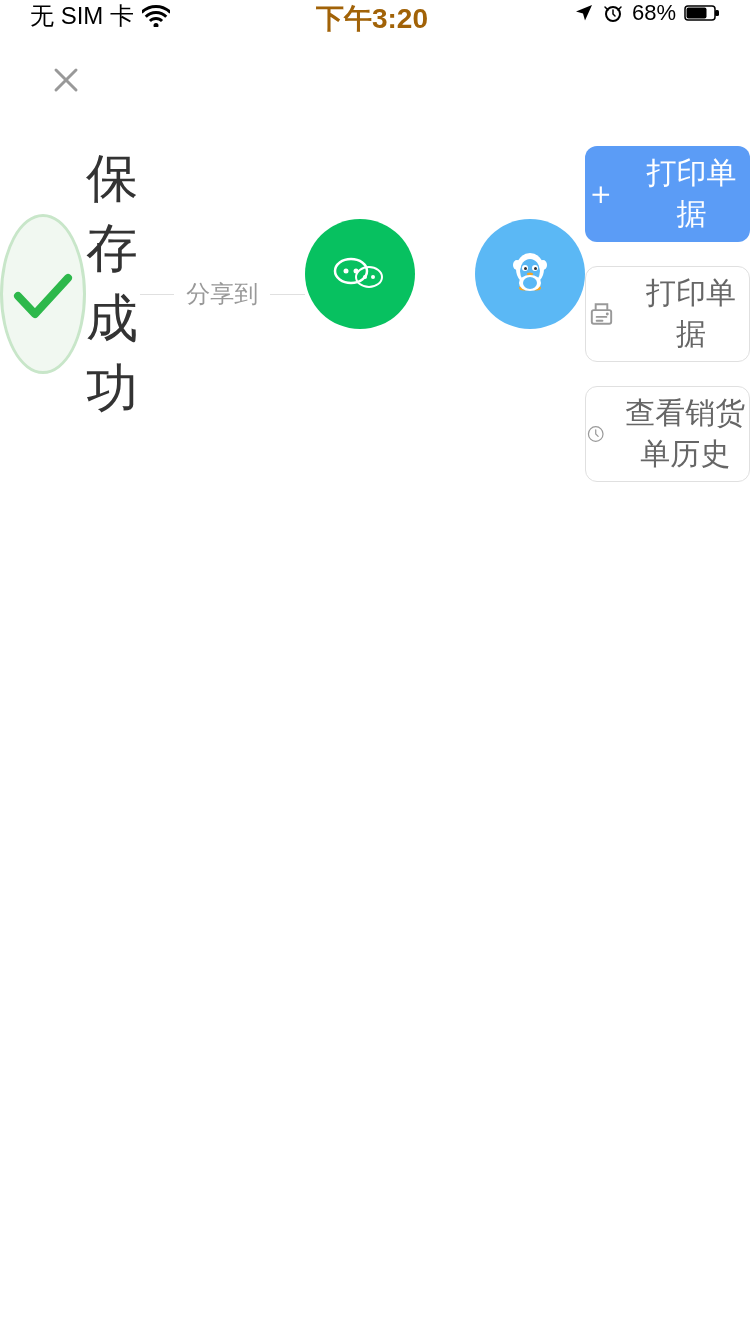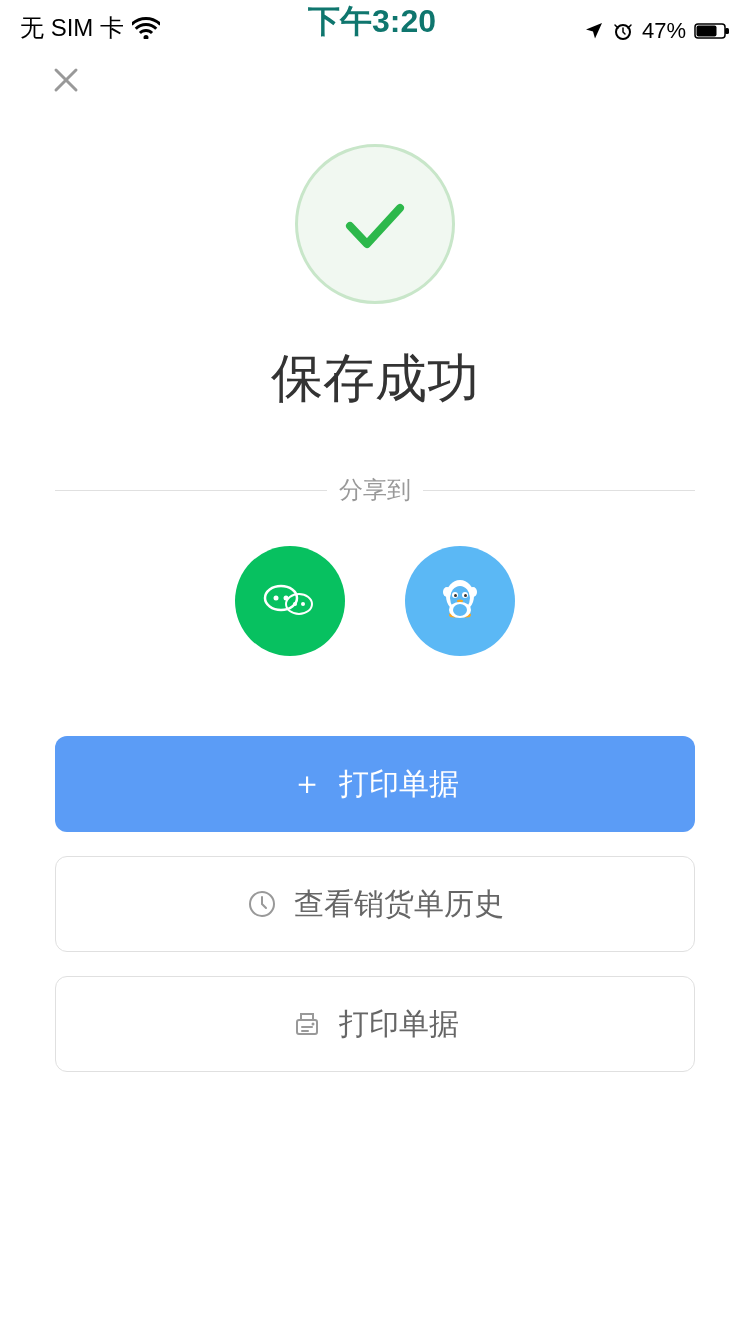--- a/index.html
+++ b/index.html
@@ -10,37 +10,37 @@
       background: #fff;
       font-family: -apple-system, "PingFang SC", "Helvetica Neue", sans-serif;
       position: relative;
     }
 
     
     .status-bar {
       width: 100%;
       height: 44px;
       display: flex;
-      align-items: flex-end;
+      align-items: flex-start;
       justify-content: space-between;
-      padding: 0 20px;
+      padding: 0 30px;
       background: #fff;
     }
     .status-left {
       display: flex;
       align-items: center;
       gap: 8px;
       font-size: 24px;
       font-weight: 500;
       color: #000;
     }
     .status-center {
-      font-size: 32px;
+      font-size: 28px;
       font-weight: 600;
-      color: #0f766e;
+      color: #a16207;
     }
     .status-right {
       display: flex;
       align-items: center;
       gap: 8px;
       font-size: 22px;
       color: #000;
     }
 
     
@@ -56,21 +56,21 @@
       cursor: pointer;
     }
     .close-btn svg {
       width: 28px;
       height: 28px;
     }
 
     
     .content {
       display: flex;
-      flex-direction: column;
+      flex-direction: row;
       align-items: center;
       padding-top: 100px;
     }
 
     
     .success-circle {
       width: 160px;
       height: 160px;
       border-radius: 50%;
       border: 3px solid #c8e6c9;
@@ -181,21 +181,21 @@
 
     <svg width="20" height="20" viewBox="0 0 20 20">
       <path d="M18 2L2 8.5l7 2 2 7z" fill="#000"></path>
     </svg>
 
     <svg width="22" height="22" viewBox="0 0 22 22">
       <circle cx="11" cy="12" r="7" fill="none" stroke="#000" stroke-width="2"></circle>
       <path d="M11 8v4l2 2" stroke="#000" stroke-width="1.5" fill="none" stroke-linecap="round"></path>
       <path d="M3 5l3 3M19 5l-3 3" stroke="#000" stroke-width="1.5" stroke-linecap="round"></path>
     </svg>
-    <span>47%</span>
+    <span>68%</span>
 
     <svg width="36" height="18" viewBox="0 0 36 18">
       <rect x="1" y="2" width="30" height="14" rx="3" fill="none" stroke="#000" stroke-width="1.5"></rect>
       <rect x="31" y="6" width="4" height="6" rx="1.5" fill="#000"></rect>
       <rect x="2.5" y="3.5" width="20" height="11" rx="2" fill="#000"></rect>
     </svg>
   </div>
 </div>
 
 <div class="close-btn">
@@ -258,35 +258,35 @@
         <ellipse cx="44" cy="22" rx="4" ry="5" fill="white"></ellipse>
       </svg>
     </button>
   </div>
 
   <div class="actions">
 
     <button class="action-btn action-btn-primary">
       <span style="font-size:32px; color:#fff;">＋</span>
       <span style="font-size:30px;">打印单据</span>
-    </button>
-
-    <button class="action-btn action-btn-secondary">
-      <svg width="32" height="32" viewBox="0 0 32 32" fill="none">
-        <circle cx="16" cy="16" r="12" stroke="#999" stroke-width="2" fill="none"></circle>
-        <path d="M16 9v7l4 4" stroke="#999" stroke-width="2" stroke-linecap="round" fill="none"></path>
-      </svg>
-      <span style="color:#666; font-size:30px;"> 查看销货单历史</span>
     </button>
 
     <button class="action-btn action-btn-secondary">
       <svg width="32" height="32" viewBox="0 0 32 32" fill="none">
         <rect x="6" y="12" width="20" height="14" rx="2" stroke="#999" stroke-width="2" fill="none"></rect>
         <path d="M10 12V6h12v6" stroke="#999" stroke-width="2" fill="none"></path>
         <rect x="10" y="18" width="12" height="2" rx="1" fill="#999"></rect>
         <rect x="10" y="22" width="8" height="2" rx="1" fill="#999"></rect>
         <circle cx="22" cy="16" r="1.5" fill="#999"></circle>
       </svg>
       <span style="color:#666; font-size:30px;"> 打印单据</span>
     </button>
+
+    <button class="action-btn action-btn-secondary">
+      <svg width="32" height="32" viewBox="0 0 32 32" fill="none">
+        <circle cx="16" cy="16" r="12" stroke="#999" stroke-width="2" fill="none"></circle>
+        <path d="M16 9v7l4 4" stroke="#999" stroke-width="2" stroke-linecap="round" fill="none"></path>
+      </svg>
+      <span style="color:#666; font-size:30px;"> 查看销货单历史</span>
+    </button>
   </div>
 
 </div>
 
 </body></html>

